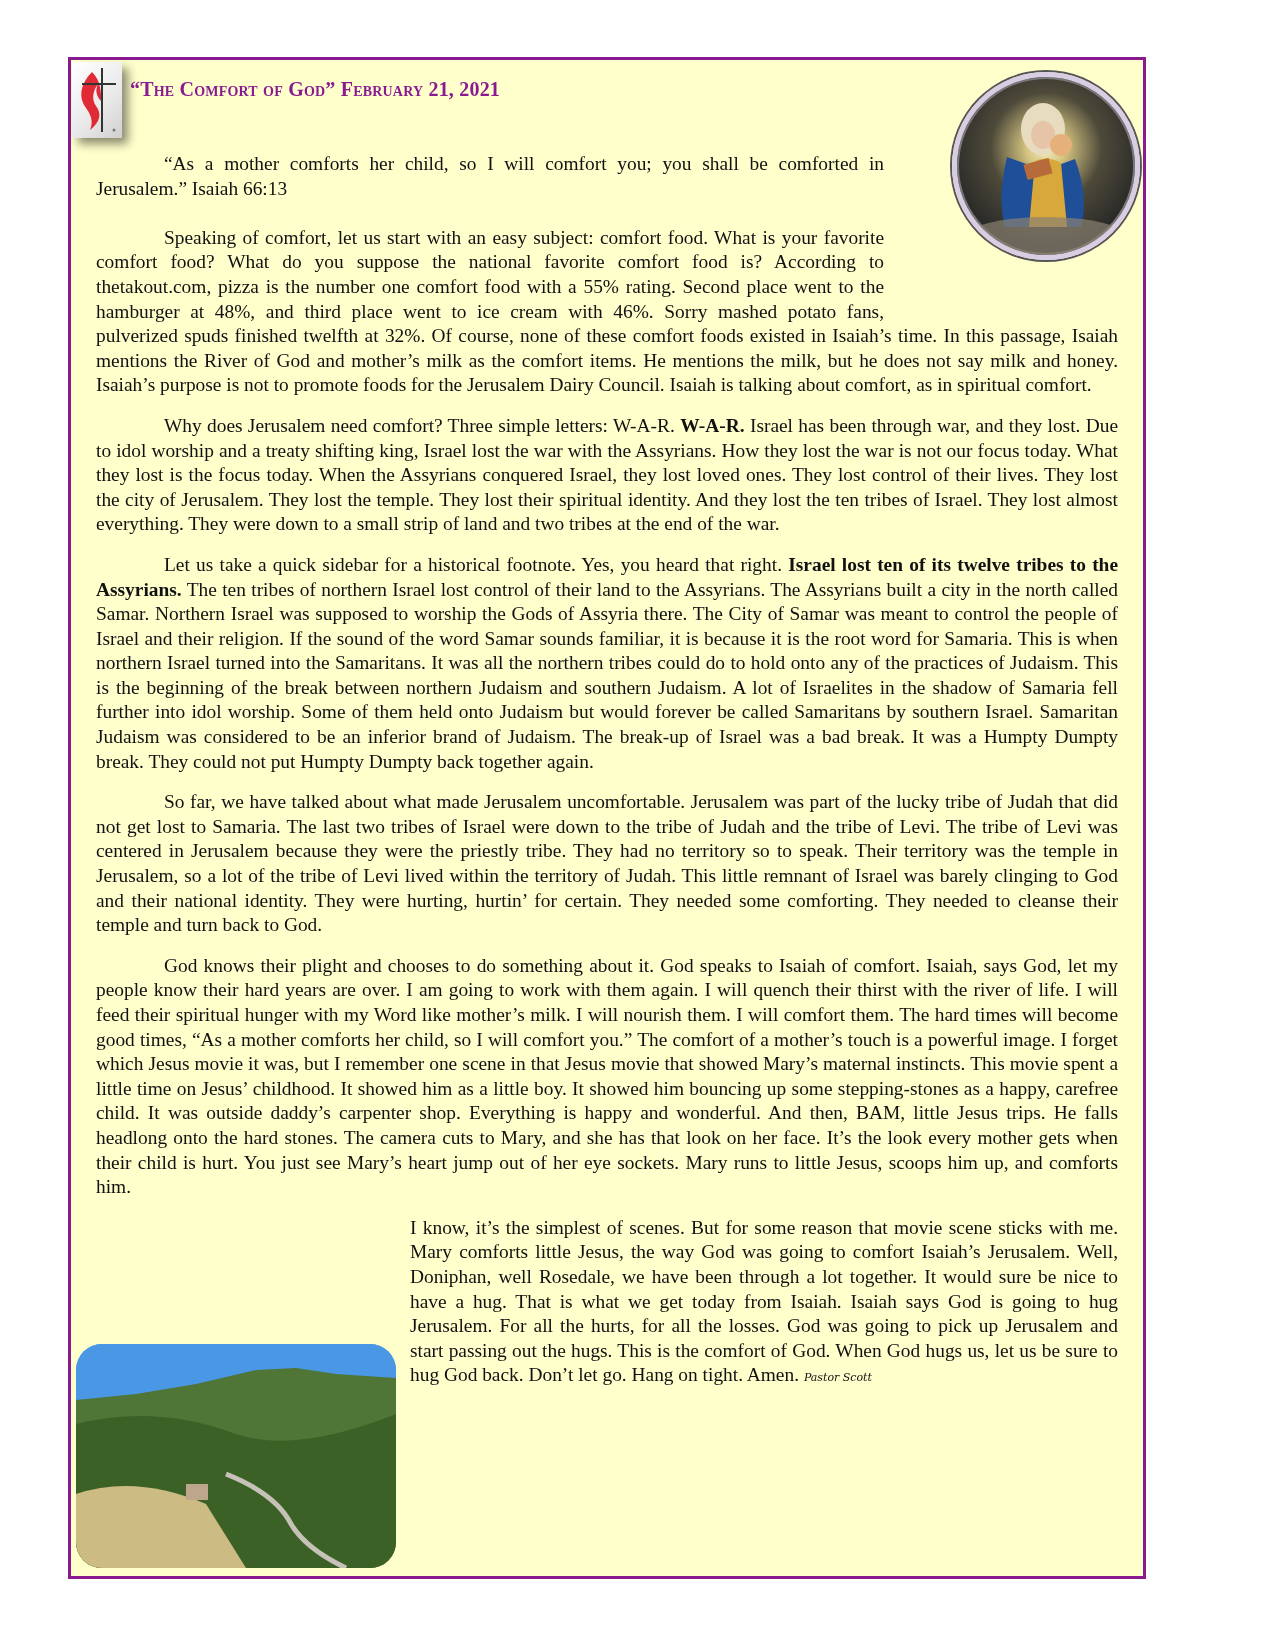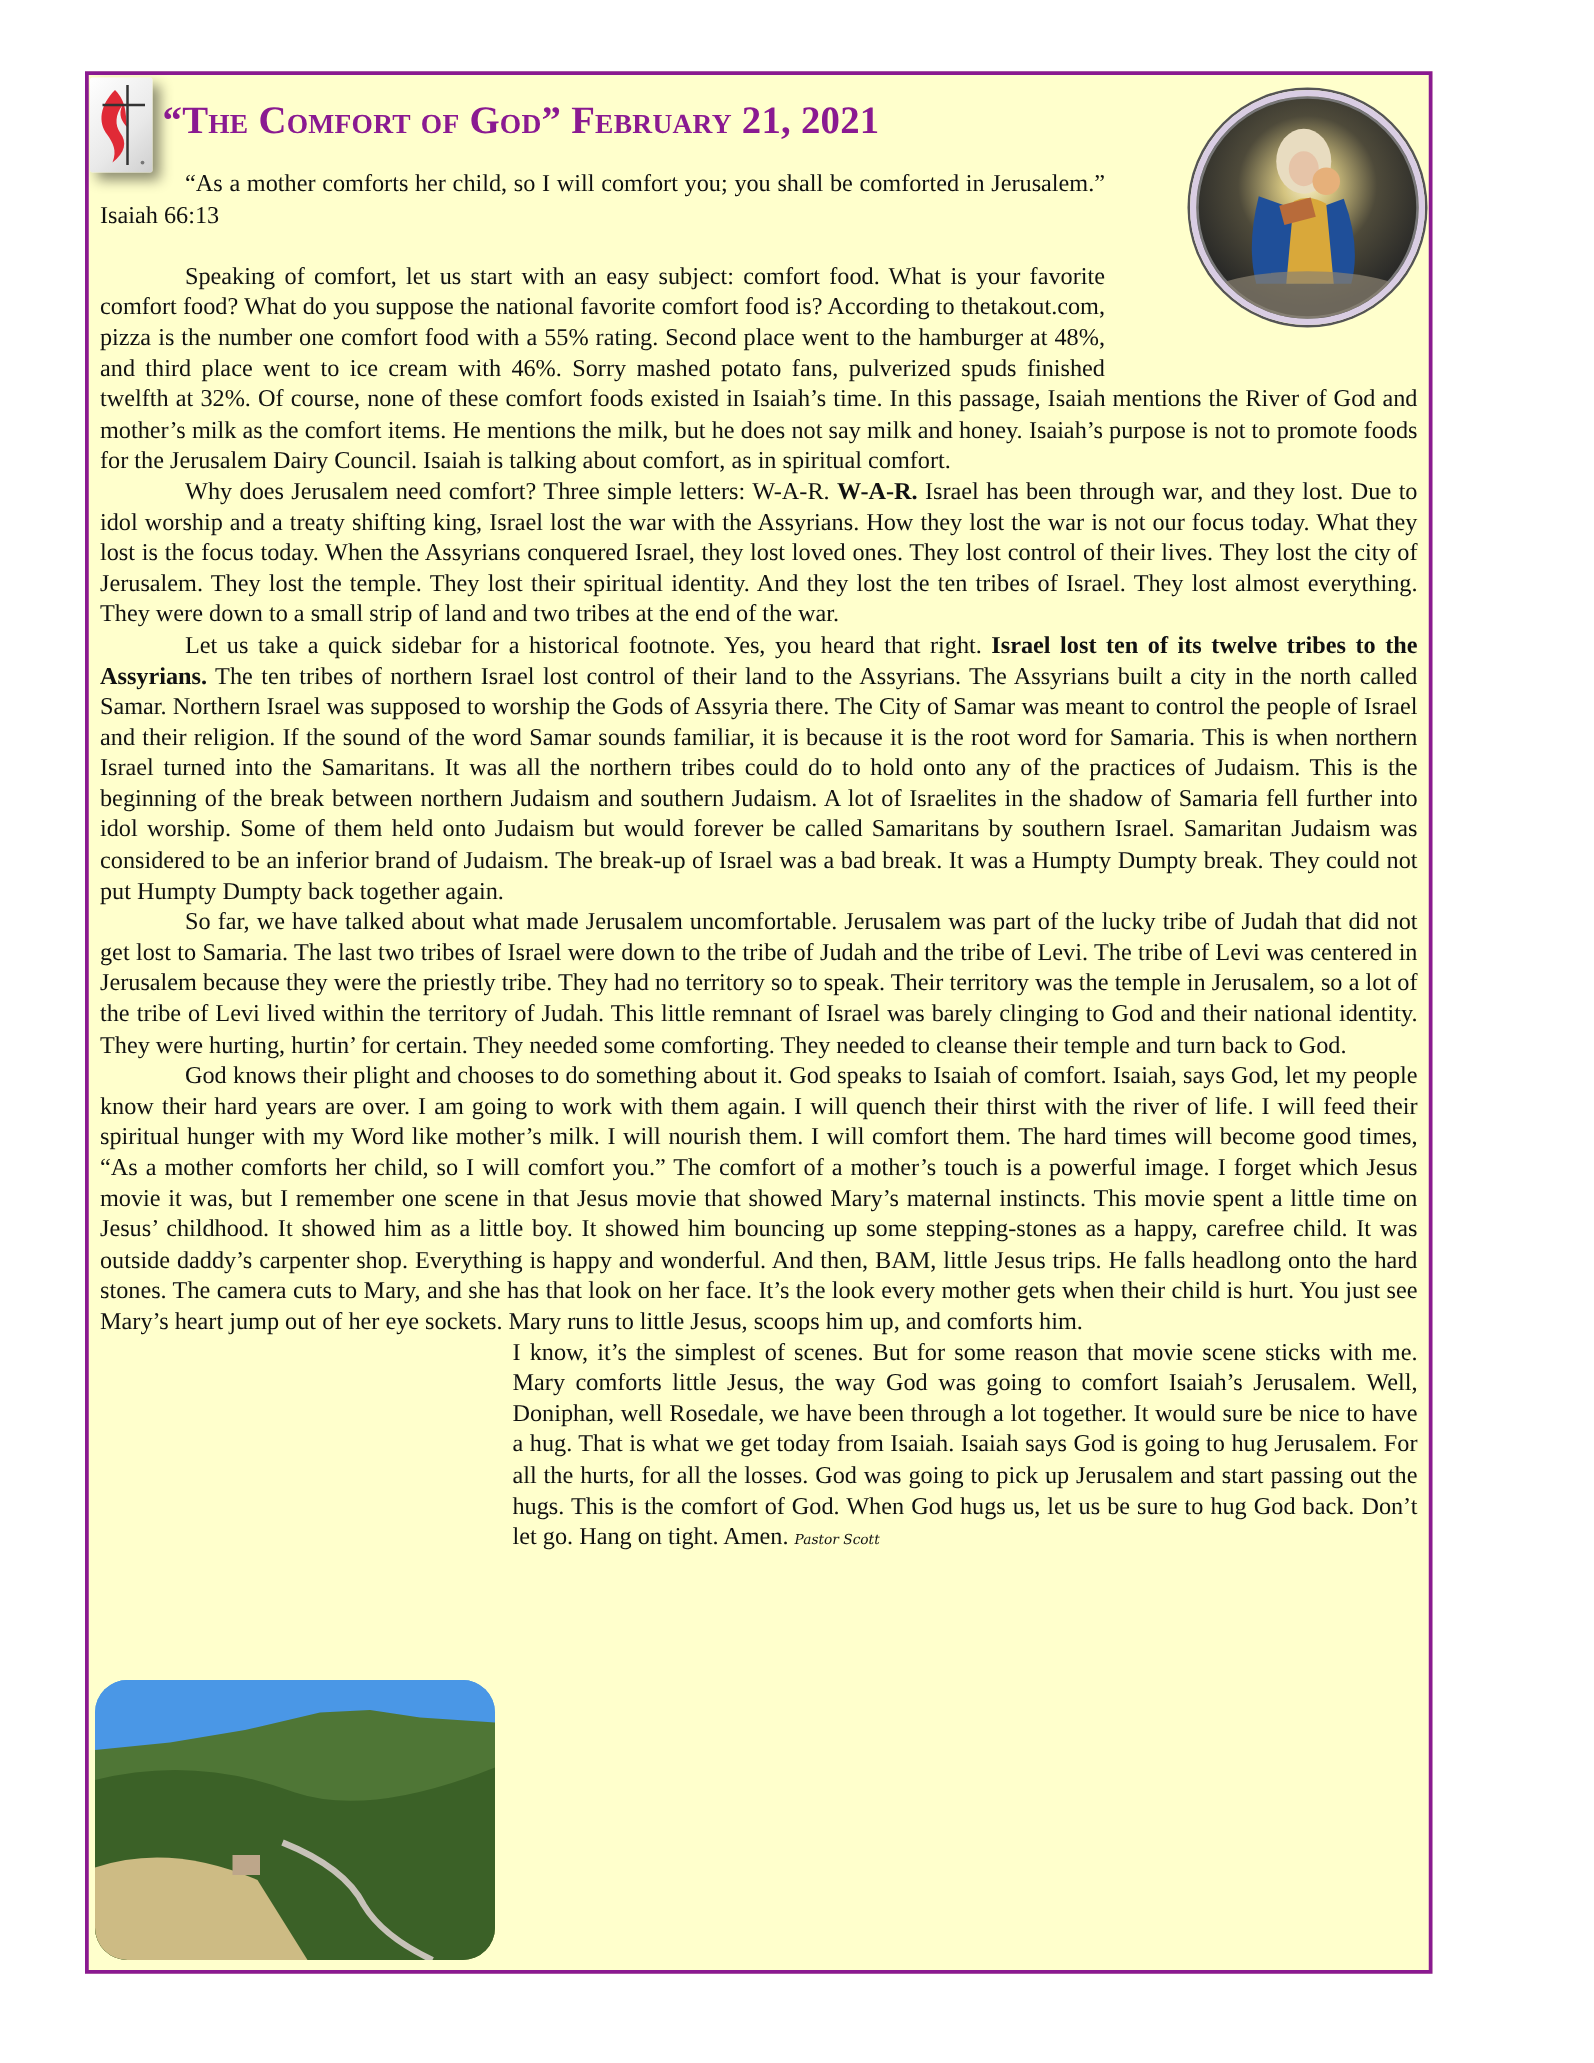--- a/index.html
+++ b/index.html
@@ -10,35 +10,35 @@
   }
   .logo {
     position: absolute; left: 72px; top: 62px; width: 50px; height: 76px;
     background: linear-gradient(135deg, #ffffff 0%, #e9e9e9 60%, #cfcfcf 100%);
     box-shadow: 6px 6px 10px rgba(0,0,0,0.45);
     border-radius: 2px;
   }
   .logo svg { position: absolute; left: 0; top: 0; }
   .title {
     position: absolute; left: 130px; top: 78px; margin: 0;
-    font-family: "Liberation Serif", serif; font-weight: bold; font-size: 31px;
+    font-family: "Liberation Serif", serif; font-weight: bold; font-size: 20px;
     color: #8a1a91; font-variant: small-caps; letter-spacing: 0.2px; white-space: nowrap; text-align: right;
   }
   .medallion {
     position: absolute; left: 952px; top: 72px; width: 178px; height: 178px; border-radius: 50%;
     background: radial-gradient(circle at 50% 40%, #f7efc6 0%, #d4c480 14%, #4e4a3a 40%, #2a2a28 70%);
     border: 5px solid #d9cde3; box-shadow: 0 0 0 2px #555, inset 0 0 0 2px #777;
     overflow: hidden;
   }
   .article {
     position: absolute; left: 80px; top: 136px; width: 1054px;
     font-family: "Liberation Serif", serif; font-size: 19.4px; line-height: 24.6px; color: #111;
     text-align: justify;
   }
-  .article p { margin: 0; text-indent: 68px; }
+  .article p { margin: 16px; text-indent: 68px; }
   .article p.quote { text-indent: 68px; margin-bottom: 24.6px; }
   .article p.noindent { text-indent: 0; }
   .float-medallion { float: right; width: 250px; height: 172px; shape-outside: inset(0); }
   .float-photo { float: left; width: 326px; height: 232px; margin-top: 4px; margin-right: 4px; }
   .sig { font-family: "DejaVu Serif", serif; font-style: italic; font-size: 11px; }
   .photo {
     position: absolute; left: 76px; top: 1344px; width: 320px; height: 224px; border-radius: 26px; overflow: hidden;
     background: linear-gradient(180deg, #3f8ee0 0%, #8cc1ef 24%, #6d8a52 30%, #3f6b2e 48%, #5b7a3c 62%, #b9a56c 78%, #d9c891 100%);
   }
 </style>

